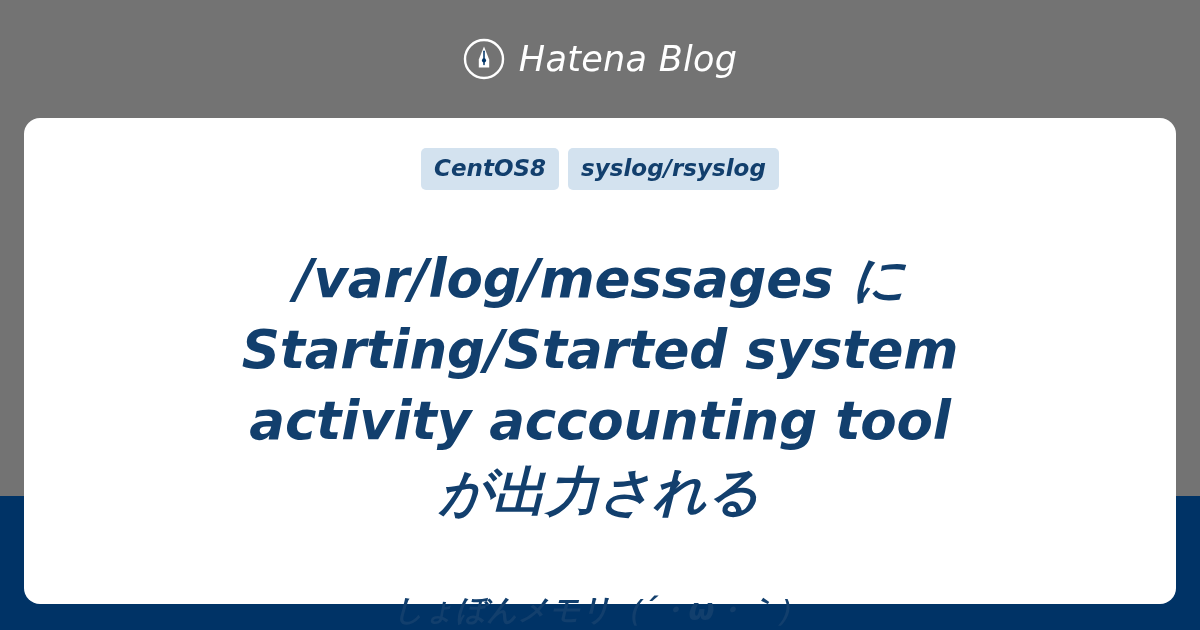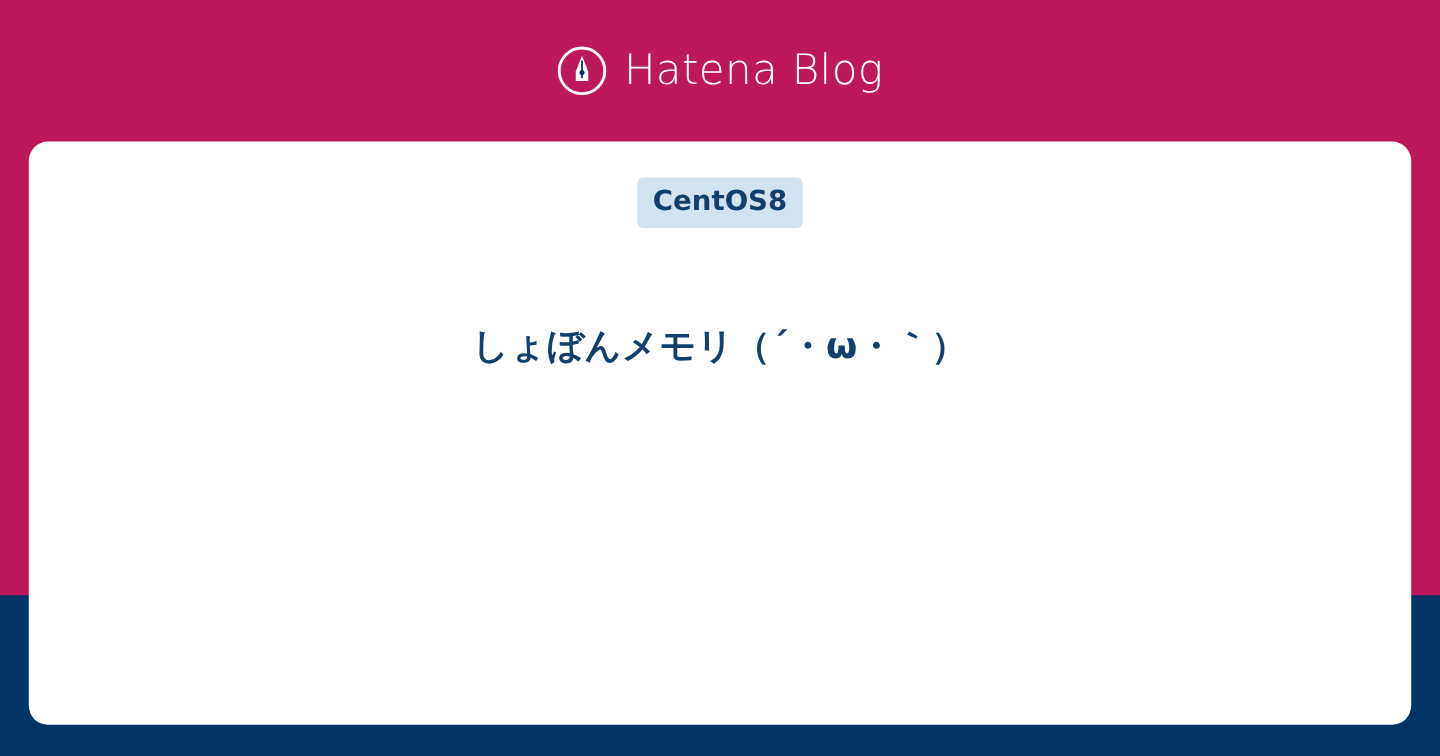--- a/index.html
+++ b/index.html
@@ -12,22 +12,23 @@
     overflow: hidden;
     background: #003366;
     font-family: "Liberation Sans", "DejaVu Sans", sans-serif;
     -webkit-font-smoothing: antialiased;
   }
 
   .og-canvas {
     position: relative;
     width: 1200px;
     height: 496px;
-    background: #be185d;
+    background: #737373;
     box-sizing: border-box;
+    font-style: italic;
   }
 
   
   .brand-header {
     position: absolute;
     top: 0;
     left: 0;
     width: 1200px;
     height: 118px;
     display: flex;
@@ -133,20 +134,22 @@
         <circle cx="21" cy="22.4" r="2.1" fill="#003366"></circle>
       </svg>
     </span>
     <span class="brand-name">Hatena Blog</span>
   </div>
 
   <div class="entry-card">
 
     <div class="tag-list">
       <span class="tag-pill">CentOS8</span>
+      <span class="tag-pill">syslog/rsyslog</span>
     </div>
 
+    <h1 class="entry-title">/var/log/messages に Starting/Started system activity accounting tool が出力される</h1>
 
     <div class="blog-name">しょぼんメモリ（´・ω・｀）</div>
 
   </div>
 
 </div>
 
 </body></html>

